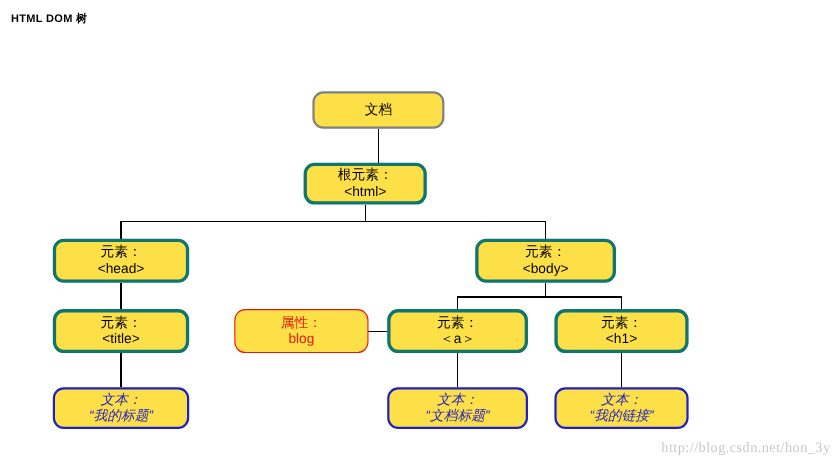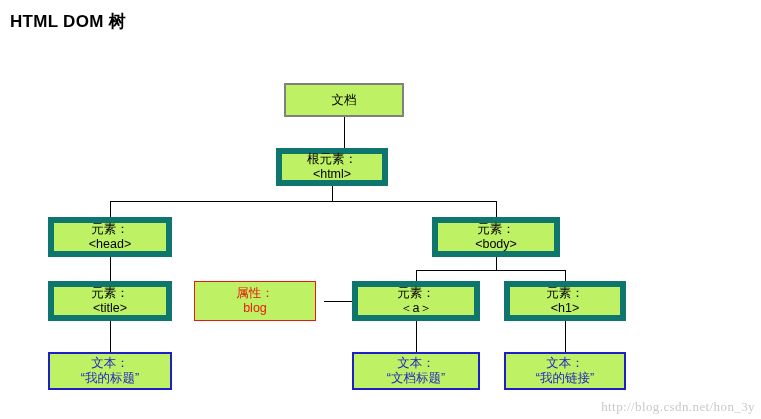--- a/index.html
+++ b/index.html
@@ -11,53 +11,54 @@
     height: 419px;
     background: #ffffff;
     font-family: "Liberation Sans", sans-serif;
     position: relative;
     overflow: hidden;
   }
   #title {
     position: absolute;
     left: 10px;
     top: 10px;
-    font-size: 17px;
+    font-size: 10px;
     font-weight: bold;
     color: #000000;
     letter-spacing: 0.3px;
   }
   #canvas {
     position: absolute;
     left: 0;
     top: 0;
     width: 761px;
     height: 419px;
   }
   .node {
     position: absolute;
     box-sizing: border-box;
-    background: #bef264;
+    background: #fde047;
     display: flex;
     flex-direction: column;
     align-items: center;
     justify-content: center;
     font-size: 12.5px;
     line-height: 15px;
     color: #000000;
     text-align: right;
     white-space: nowrap;
+    border-radius: 10px;
   }
   .node .l1, .node .l2 {
     display: block;
   }
   .node.gray   { border: 2px solid #808080; }
-  .node.black  { border: 6px solid #0f766e; }
+  .node.black  { border: 3px solid #0f766e; }
   .node.red    { border: 1px solid #e8190f; color: #e8190f; }
-  .node.blue   { border: 2px solid #1f1fc8; color: #1f1fc8; }
+  .node.blue   { border: 2px solid #1f1fc8; color: #1f1fc8; font-style: italic; }
   .wm {
     position: absolute;
     right: 6px;
     bottom: 4px;
     font-size: 13px;
     color: #c9c9c9;
     font-family: Liberation Serif, serif;
     letter-spacing: 0.4px;
   }
 </style>
@@ -106,21 +107,21 @@
 <div class="node black" style="left:432px; top:217px; width:128px; height:40px;">
   <span class="l1">元素：</span>
   <span class="l2">&lt;body&gt;</span>
 </div>
 
 <div class="node black" style="left:48px;  top:281px; width:124px; height:40px;">
   <span class="l1">元素：</span>
   <span class="l2">&lt;title&gt;</span>
 </div>
 
-<div class="node red" style="left:194px; top:281px; width:122px; height:40px;">
+<div class="node red" style="left:213px; top:281px; width:122px; height:40px;">
   <span class="l1">属性：</span>
   <span class="l2">blog</span>
 </div>
 
 <div class="node black" style="left:352px; top:281px; width:128px; height:40px;">
   <span class="l1">元素：</span>
   <span class="l2">＜a＞</span>
 </div>
 
 <div class="node black" style="left:504px; top:281px; width:122px; height:40px;">

